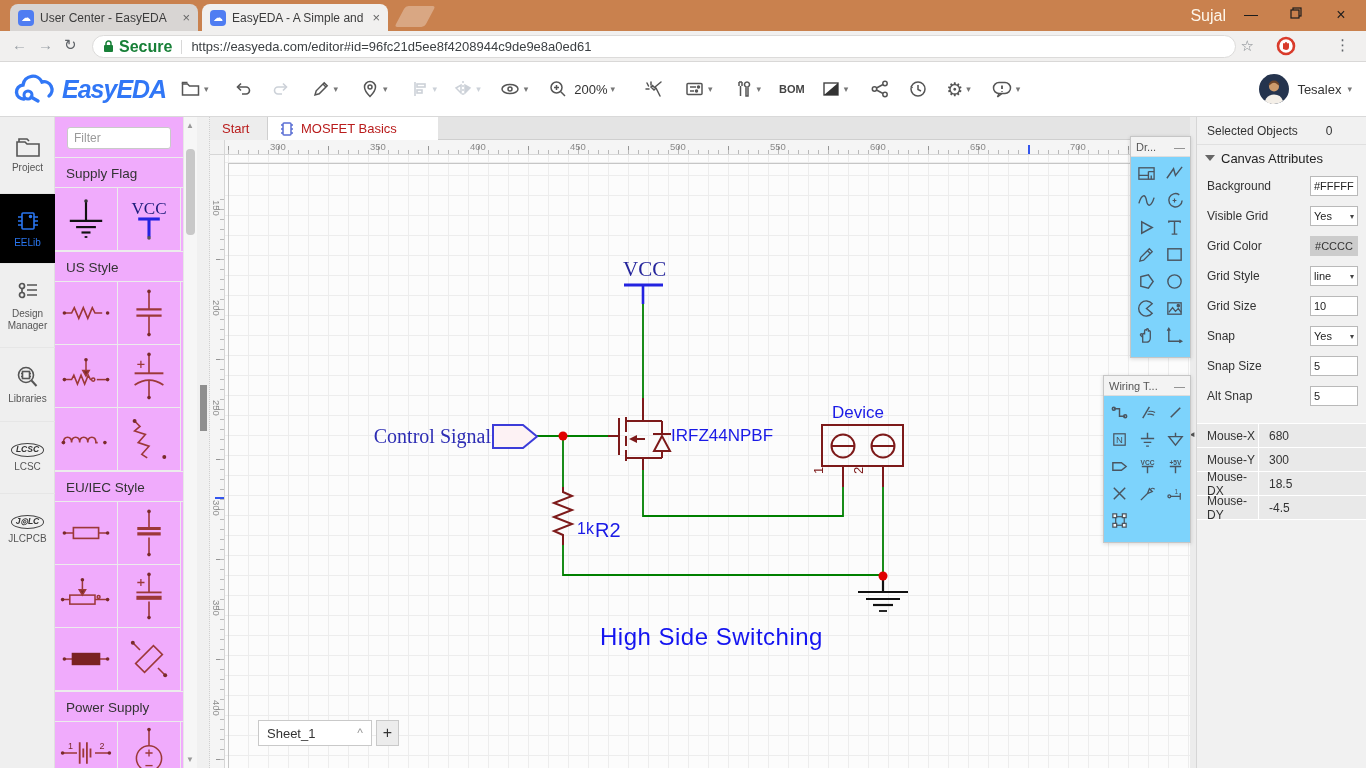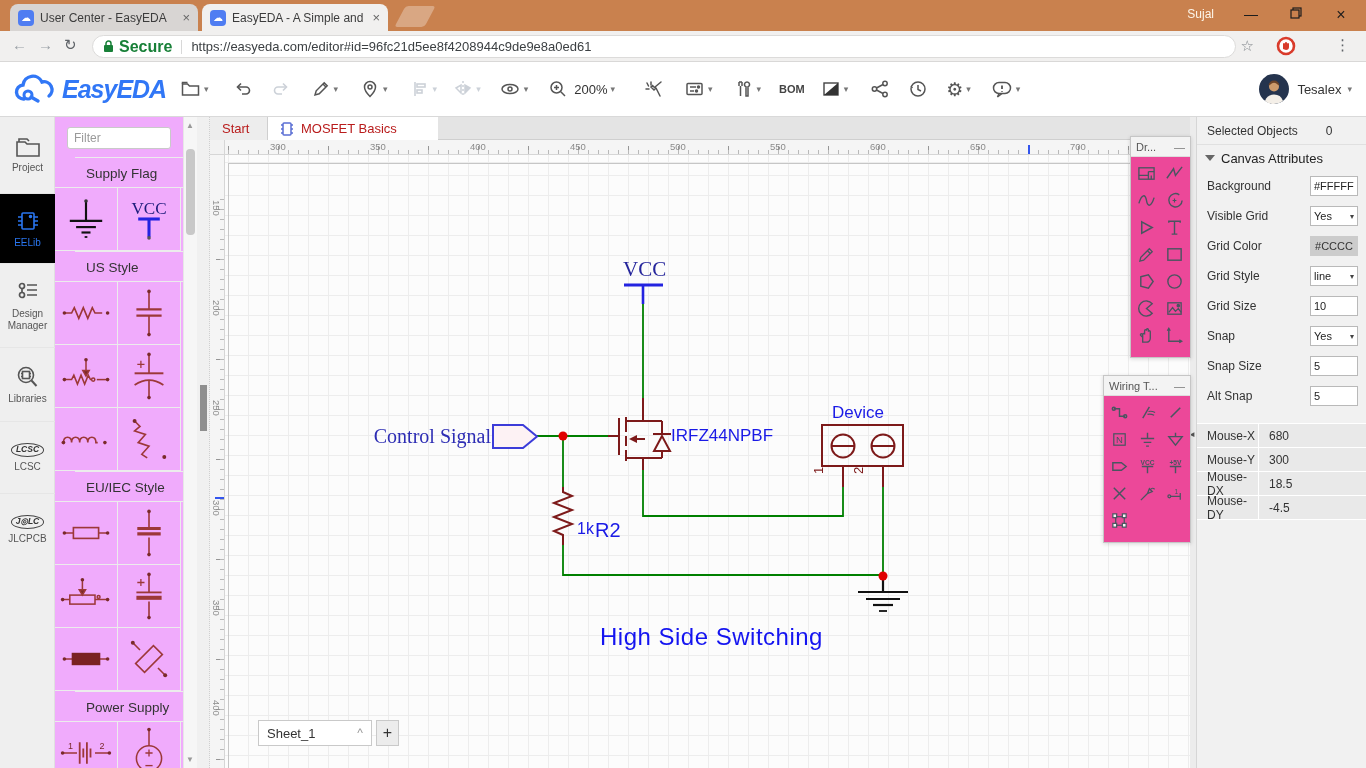--- a/index.html
+++ b/index.html
@@ -8,21 +8,21 @@
 
   
   .titlebar{position:absolute;left:0;top:0;width:1366px;height:31px;background:#c9814e;}
   .btab{position:absolute;top:4px;height:27px;border-radius:8px 8px 0 0;display:flex;align-items:center;padding:0 8px;font-size:12px;color:#3c3c3c;}
   .btab .fava{width:16px;height:16px;border-radius:4px;background:#4f7df2;color:#fff;font-size:10px;display:flex;align-items:center;justify-content:center;margin-right:6px;flex:0 0 16px;}
   .btab .ttl{white-space:nowrap;overflow:hidden;flex:1;}
   .btab .tx{color:#666;font-size:13px;margin-left:6px;}
   .btab.inactive{left:10px;width:188px;background:#d8d5d3;}
   .btab.active{left:202px;width:186px;background:#f1f0ef;}
   .newtab{position:absolute;left:400px;top:6px;width:30px;height:21px;background:rgba(255,255,255,.30);transform:skewX(-28deg);border-radius:3px;}
-  .winuser{position:absolute;right:152px;top:7px;color:#fdf6ea;font-size:12px;}
+  .winuser{position:absolute;right:140px;top:7px;color:#fdf6ea;font-size:16px;}
   .wbtn{position:absolute;top:6px;color:#1d1d1d;font-size:14px;width:30px;text-align:center;}
   .wmin{right:100px;} .wmax{right:55px;} .wclose{right:10px;font-size:16px;}
 
   .addressbar{position:absolute;left:0;top:31px;width:1366px;height:31px;background:#f1f0ef;border-bottom:1px solid #d9d8d7;}
   .navg{position:absolute;top:5px;font-size:15px;color:#9aa0a6;}
   .nb{left:12px;} .nf{left:38px;} .nr{left:64px;color:#5f6368;}
   .urlpill{position:absolute;left:92px;top:4px;width:1144px;height:23px;background:#fff;border:1px solid #dcdbda;border-radius:12px;display:flex;align-items:center;padding:0 10px;font-size:13px;}
   .lock{width:11px;height:13px;margin-right:5px;}
   .secure{color:#188038;font-weight:bold;font-size:16px;}
   .urlsep{width:1px;height:14px;background:#d8d8d8;margin:0 9px;}
@@ -48,21 +48,21 @@
   .lsidebar{position:absolute;left:0;top:117px;width:55px;height:651px;background:#efefef;border-right:1px solid #e0e0e0;}
   .sitem{width:55px;display:flex;flex-direction:column;align-items:center;justify-content:center;color:#555;font-size:10px;text-align:center;line-height:1.15;border-bottom:1px solid #e6e6e6;}
   .sitem svg{margin-bottom:4px;}
   .sitem.active{background:#000000;color:#2a76f0;}
   .oval{font-size:8.5px;font-weight:bold;font-style:italic;color:#333;border:1.4px solid #444;border-radius:50%;padding:1px 4px;margin-bottom:4px;}
 
   
   .libpanel{position:absolute;left:55px;top:117px;width:128px;height:651px;background:#f0abfc;overflow:hidden;}
   .filter{margin:10px 10px 8px 12px;width:104px;height:22px;border:1px solid #c9c9c9;border-radius:3px;font-size:12px;color:#333;padding:0 6px;}
   .filter::placeholder{color:#9a9a9a;}
-  .lsec{font-size:13.5px;color:#333;padding:8px 0 6px 11px;border-top:1px solid #ececec;margin-left:20px;}
+  .lsec{font-size:13.5px;color:#333;padding:8px 0 6px 11px;border-top:1px solid #ececec;}
   .tilegrid{display:grid;grid-template-columns:63px 63px;border-top:1px solid #ececec;}
   .tile{width:63px;height:63px;border-right:1px solid #ececec;border-bottom:1px solid #ececec;display:flex;align-items:center;justify-content:center;}
   .libscroll{position:absolute;left:183px;top:117px;width:14px;height:651px;background:#f6f6f6;border-left:1px solid #e7e7e7;}
   .libscroll .sa{position:absolute;left:2px;font-size:8px;color:#999;}
   .libscroll .thumb{position:absolute;left:2px;top:32px;width:9px;height:86px;background:#c8c8c8;border-radius:4px;}
   .cscroll{position:absolute;left:197px;top:117px;width:13px;height:651px;background:#f0f0f0;border-right:1px dotted #cfcfcf;}
   .cscroll .thumb{position:absolute;left:3px;top:268px;width:7px;height:46px;background:#8f8f8f;}
 
   
   .doctabs{position:absolute;left:210px;top:117px;width:980px;height:23px;background:#e4e4e4;border-bottom:1px solid #cfcfcf;}
@@ -98,21 +98,21 @@
   .pin1{left:590px;top:308px;} .pin2{left:630px;top:308px;}
   .bigtitle{left:375px;top:468px;font-size:24px;color:#1414f0;letter-spacing:.5px;}
   .sheetbar{position:absolute;left:33px;top:565px;height:34px;display:flex;}
   .sheetsel{width:114px;height:26px;background:#fff;border:1px solid #c9c9c9;display:flex;align-items:center;font-size:13px;color:#333;padding:0 8px;}
   .sheetsel .chv{margin-left:auto;color:#999;font-size:12px;}
   .addsheet{width:23px;height:26px;margin-left:4px;background:#ececec;border:1px solid #c9c9c9;display:flex;align-items:center;justify-content:center;font-size:16px;color:#333;}
   .collapsebar{position:absolute;left:1190px;top:117px;width:6px;height:651px;background:#ececec;}
   .collarrow{position:absolute;left:1188px;top:430px;font-size:8px;color:#555;}
 
   
-  .palette{position:absolute;background:#ec4899;border:1px solid #c6c6c6;box-shadow:0 1px 4px rgba(0,0,0,.15);}
+  .palette{position:absolute;background:#7dd3fc;border:1px solid #c6c6c6;box-shadow:0 1px 4px rgba(0,0,0,.15);}
   .phead{height:20px;background:#f3f3f3;border-bottom:1px solid #ddd;display:flex;align-items:center;padding:0 5px;font-size:11px;color:#555;}
   .phead .pmin{margin-left:auto;color:#777;font-size:11px;line-height:10px;}
   .pbody{display:grid;justify-content:center;align-content:start;padding:3px 2px;}
   .pcell{width:28px;height:27px;display:flex;align-items:center;justify-content:center;}
   .drawingp{left:1130px;top:136px;width:61px;height:222px;}
   .drawingp .pbody{grid-template-columns:28px 28px;}
   .wiringp{left:1103px;top:375px;width:88px;height:168px;}
   .wiringp .pbody{grid-template-columns:28px 28px 28px;}
 
   

